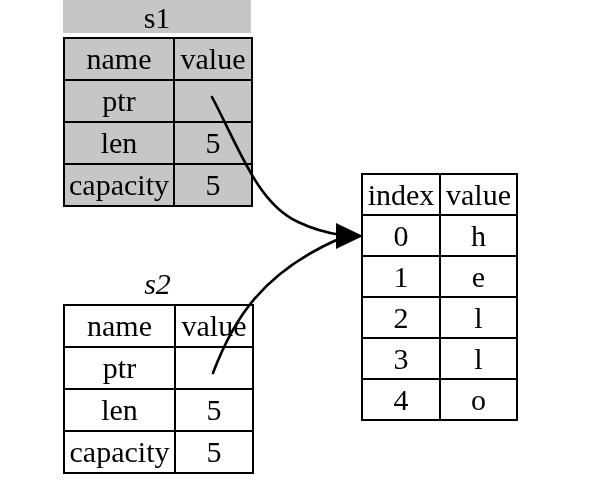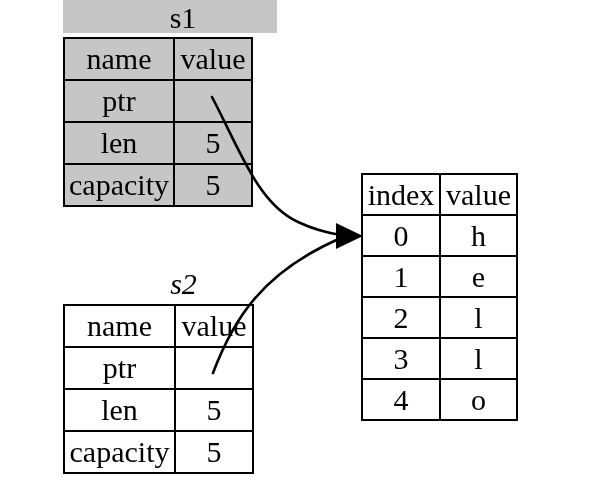--- a/index.html
+++ b/index.html
@@ -18,21 +18,20 @@
   .canvas{
     position:relative;
     width:600px;height:484px;
     overflow:hidden;
     background:var(--bg);
   }
   .title-band{
     position:absolute;
     text-align:center;
     font-size:30px;
-    padding-left:26px;
   }
   .s1-band{
     left:63px;top:0;width:188px;height:33px;
     line-height:36px;
     background:var(--moved-fill);
   }
   .s2-title{
     left:63px;top:266px;width:189px;height:36px;
     line-height:36px;
     font-style:italic;

